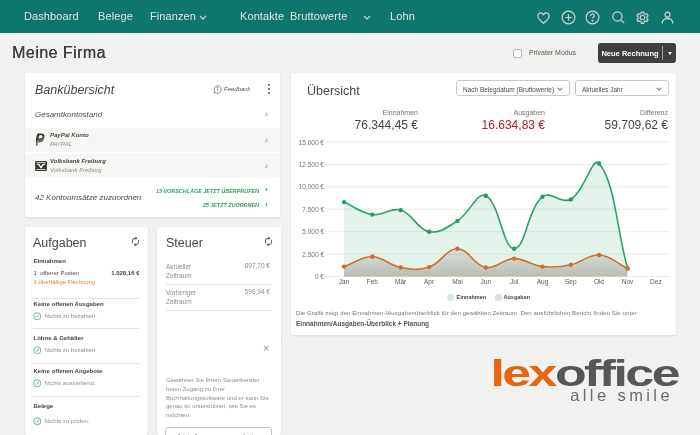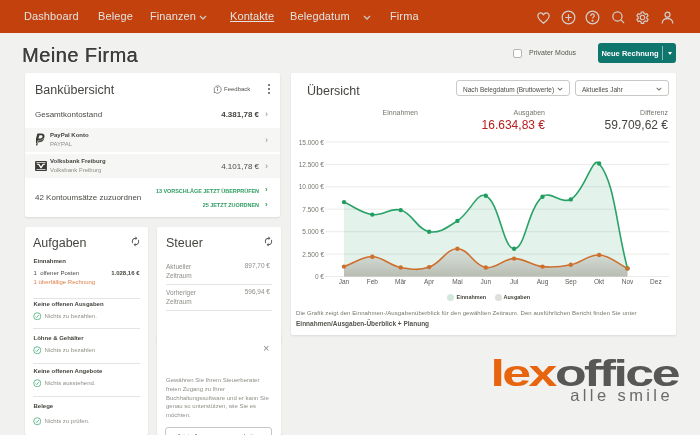--- a/index.html
+++ b/index.html
@@ -1,33 +1,33 @@
 <!DOCTYPE html>
 <html><head>
 <meta charset="utf-8">
 <style>
 * { margin:0; padding:0; box-sizing:border-box; }
 html,body { width:700px; height:435px; overflow:hidden; }
 body { font-family:"Liberation Sans", sans-serif; background:#f1f1ef; position:relative; }
 .abs { position:absolute; }
 
-#nav { position:absolute; left:0; top:0; width:700px; height:33px; background:#c2410c;padding-left:34px; }
+#nav { position:absolute; left:0; top:0; width:700px; height:33px; background:#0f766e;padding-left:34px; }
 #nav .item { position:absolute; top:0; height:33px; line-height:33px; color:#e3e3e1; font-size:11px; letter-spacing:0.1px; }
 #nav svg { position:absolute; }
 
-#title { position:absolute; left:22px; top:44px; font-size:20px; letter-spacing:0.45px; color:#3d3d3b; text-shadow:0.3px 0 0 #3d3d3b; }
+#title { position:absolute; left:12px; top:44px; font-size:16px; letter-spacing:0.45px; color:#3d3d3b; text-shadow:0.3px 0 0 #3d3d3b; }
 #pmbox { position:absolute; left:513px; top:49px; width:9px; height:9px; border:1px solid #b5b5b3; border-radius:2px; background:#fff; }
 #pmlabel { position:absolute; left:529px; top:49px; font-size:7px; color:#55544f; }
-#btn { position:absolute; left:598px; top:43px; width:78px; height:20px; background:#0f766e; border-radius:3px; color:#fff; }
+#btn { position:absolute; left:598px; top:43px; width:78px; height:20px; background:#404040; border-radius:3px; color:#fff; }
 #btn .txt { position:absolute; left:0; top:6px; width:64px; text-align:center; font-size:7.5px; font-weight:bold; white-space:nowrap; }
 #btn .sep { position:absolute; right:13px; top:3px; bottom:3px; width:1px; background:rgba(255,255,255,.5); }
 #btn .arr { position:absolute; right:4px; top:9px; width:0; height:0; border-left:2.8px solid transparent; border-right:2.8px solid transparent; border-top:3.2px solid #fff; }
 
 .card { position:absolute; background:#fff; border-radius:2px; box-shadow:0 1px 2px rgba(60,60,55,0.12); }
-#c-bank { left:25px; top:73px; width:255px; height:144px; }
+#c-bank { left:25px; top:73px; width:255px; height:144px;font-style:italic; }
 #c-tasks { left:25px; top:227px; width:123px; height:208px; }
 #c-steuer { left:157px; top:227px; width:124px; height:115px; }
 #c-berater { left:157px; top:334px; width:124px; height:101px; }
 #c-ueber { left:291px; top:73px; width:385px; height:262px; }
 .ctitle { font-size:12.5px; color:#464540; }
 .sep-h { position:absolute; height:1px; background:#e4e4e2; }
 .graytxt { color:#8f8e88; }
 .greenlink { color:#2f9e62; font-weight:bold; font-size:5.5px; letter-spacing:-0.05px; }
 .chev { color:#8b8a85; font-size:9px; }
 
@@ -39,26 +39,26 @@
 </head>
 <body>
 
 <div id="nav">
   <span class="item" style="left:24px;">Dashboard</span>
   <span class="item" style="left:98px;">Belege</span>
   <span class="item" style="left:150px;text-align:center;">Finanzen</span>
   <svg width="8" height="5" viewBox="0 0 8 5" style="left:199px; top:15px;">
       <path d="M1 1 L4 4 L7 1" stroke="#c9c9c7" stroke-width="1.3" fill="none"></path>
     </svg>
-  <span class="item" style="left:230px;text-decoration:underline;">Kontakte</span>
-  <span class="item" style="left:290px;">Belegdatum</span>
+  <span class="item" style="left:240px;">Kontakte</span>
+  <span class="item" style="left:290px;">Bruttowerte</span>
   <svg width="8" height="5" viewBox="0 0 8 5" style="left:363px; top:15px;">
       <path d="M1 1 L4 4 L7 1" stroke="#c9c9c7" stroke-width="1.3" fill="none"></path>
     </svg>
-  <span class="item" style="left:390px;">Firma</span>
+  <span class="item" style="left:390px;">Lohn</span>
 
   <svg width="17" height="17" viewBox="0 0 24 24" style="left:535px; top:9px;" fill="none" stroke="#d2d2d0" stroke-width="1.7">
       <path d="M12 20 C5 15 3 10.5 4.5 7.5 C6 4.8 9.8 4.6 12 8 C14.2 4.6 18 4.8 19.5 7.5 C21 10.5 19 15 12 20 Z"></path>
     </svg>
   <svg width="17" height="17" viewBox="0 0 24 24" style="left:560px; top:9px;" fill="none" stroke="#d2d2d0" stroke-width="1.7">
       <circle cx="12" cy="12" r="9"></circle>
       <path d="M12 7.5 V16.5 M7.5 12 H16.5"></path>
     </svg>
   <svg width="17" height="17" viewBox="0 0 24 24" style="left:584px; top:9px;" fill="none" stroke="#d2d2d0" stroke-width="1.7">
       <circle cx="12" cy="12" r="9"></circle>
@@ -93,21 +93,20 @@
   <svg width="9" height="9" viewBox="0 0 24 24" style="position:absolute; left:188px; top:12px;" fill="none" stroke="#6c6b66" stroke-width="2">
       <path d="M12 2 a10 10 0 1 1 -7 17.2 L3 21 l1 -5 A10 10 0 0 1 12 2 Z"></path>
       <path d="M12 10 V16"></path>
       <circle cx="12" cy="7" r="1.2" fill="#6c6b66"></circle>
     </svg>
   <div class="abs" style="left:199px; top:13px; font-size:6px; color:#55544f;">Feedback</div>
   <div class="abs" style="left:243px; top:11px; width:2px; height:2px; border-radius:50%; background:#55544f;"></div>
   <div class="abs" style="left:243px; top:15px; width:2px; height:2px; border-radius:50%; background:#55544f;"></div>
   <div class="abs" style="left:243px; top:19px; width:2px; height:2px; border-radius:50%; background:#55544f;"></div>
   <div class="abs" style="left:10px; top:37px; font-size:8px; color:#4c4b47;">Gesamtkontostand</div>
-  <div class="abs" style="left:0; top:37px; width:234px; text-align:right; font-size:8px; font-weight:bold; color:#454440;">4.381,78 €</div>
   <div class="abs chev" style="left:240px; top:36px;">›</div>
 
   <div class="abs" style="left:0; top:55px; width:255px; height:24px; background:#f6f6f4;"></div>
   <svg width="10" height="13" viewBox="0 0 20 26" style="position:absolute; left:11px; top:60px;">
   <g transform="skewX(-8)">
   <path fill="#3b3a36" d="M3 1 h8 c4.5 0 7 2.5 7 6 c0 4.5 -3.5 7 -8 7 h-4 l-1.3 7 h-4.7 z M7.5 4.5 l-1.3 6.5 h3.8 c2.5 0 4 -1.5 4 -3.4 c0 -1.8 -1.3 -3.1 -3.5 -3.1 z"></path>
   <path fill="#55544f" d="M16.5 7.5 c0.9 1 1.3 2.2 1.3 3.5 c0 4.5 -3.5 7.5 -8 7.5 h-2.5 l-1.2 6.5 h-4.3 l0.6 -3.5 h3 l1.3 -7 h3.6 c4 0 6.8 -2.6 7.2 -6 z"></path>
   </g>
 </svg>
   <div class="abs" style="left:25px; top:59px; font-size:6px; font-weight:bold; color:#45443f;">PayPal Konto</div>
@@ -116,21 +115,20 @@
 
   <div class="abs" style="left:0; top:81px; width:255px; height:24px; background:#f6f6f4;"></div>
   <svg width="12" height="10" viewBox="0 0 26 22" style="position:absolute; left:10px; top:88px;">
       <rect x="0" y="0" width="26" height="22" rx="2" fill="#3b3a36"></rect>
       <path d="M4 6 L9 6 L13 12 L17 6 L22 6 L22 8 L19 8 L14 16 L12 16 L7 8 L4 8 Z" fill="#fff"></path>
       <rect x="3" y="2.2" width="20" height="1.6" fill="#fff"></rect>
       <rect x="3" y="18.2" width="20" height="1.6" fill="#fff"></rect>
     </svg>
   <div class="abs" style="left:25px; top:85px; font-size:6px; font-weight:bold; color:#45443f;">Volksbank Freiburg</div>
   <div class="abs graytxt" style="left:25px; top:94px; font-size:6px;">Volksbank Freiburg</div>
-  <div class="abs" style="left:0; top:89px; width:234px; text-align:right; font-size:8px; color:#4c4b47;">4.101,78 €</div>
   <div class="abs chev" style="left:240px; top:88px;">›</div>
 
   <div class="abs" style="left:10px; top:120px; font-size:8px; color:#4c4b47;">42 Kontoumsätze zuzuordnen</div>
   <div class="abs greenlink" style="left:0; top:114.5px; width:234px; text-align:right;">13 VORSCHLÄGE JETZT ÜBERPRÜFEN</div>
   <div class="abs chev" style="left:240px; top:112px; color:#2f9e62; font-weight:bold; font-size:8px;">›</div>
   <div class="abs greenlink" style="left:0; top:129px; width:234px; text-align:right;">25 JETZT ZUORDNEN</div>
   <div class="abs chev" style="left:240px; top:126.5px; color:#2f9e62; font-weight:bold; font-size:8px;">›</div>
 </div>
 
 <div id="c-tasks" class="card">
@@ -200,20 +198,21 @@
         <path d="M1 1 L4 4 L7 1" stroke="#77766f" stroke-width="1.4" fill="none"></path>
       </svg>
   </div>
   <div class="abs" style="left:284px; top:7px; width:94px; height:16px; border:1px solid #c9c9c7; border-radius:3px; background:#fff;">
     <span class="abs" style="left:6px; top:4.5px; font-size:6.5px; color:#4c4b47;">Aktuelles Jahr</span>
     <svg width="6" height="4" viewBox="0 0 8 5" style="position:absolute; right:6px; top:6px;">
         <path d="M1 1 L4 4 L7 1" stroke="#77766f" stroke-width="1.4" fill="none"></path>
       </svg>
   </div>
   <div class="abs" style="left:0; top:36px; width:127px; text-align:right; font-size:7px; color:#77766f;">Einnahmen</div>
+  <div class="abs" style="left:0; top:45px; width:127px; text-align:right; font-size:12px; color:#454440;">76.344,45 €</div>
   <div class="abs" style="left:0; top:36px; width:254px; text-align:right; font-size:7px; color:#77766f;">Ausgaben</div>
   <div class="abs" style="left:0; top:45px; width:254px; text-align:right; font-size:12px; color:#b91c1c;">16.634,83 €</div>
   <div class="abs" style="left:0; top:36px; width:377px; text-align:right; font-size:7px; color:#77766f;">Differenz</div>
   <div class="abs" style="left:0; top:45px; width:377px; text-align:right; font-size:12px; color:#454440;">59.709,62 €</div>
 
   <svg width="385" height="220" viewBox="0 0 385 220" style="position:absolute; left:0; top:0;">
     <defs>
       <linearGradient id="grayg" x1="0" y1="0" x2="0" y2="1">
         <stop offset="0" stop-color="#b4b0a8" stop-opacity="0.28"></stop>
         <stop offset="1" stop-color="#968f84" stop-opacity="0.55"></stop>

